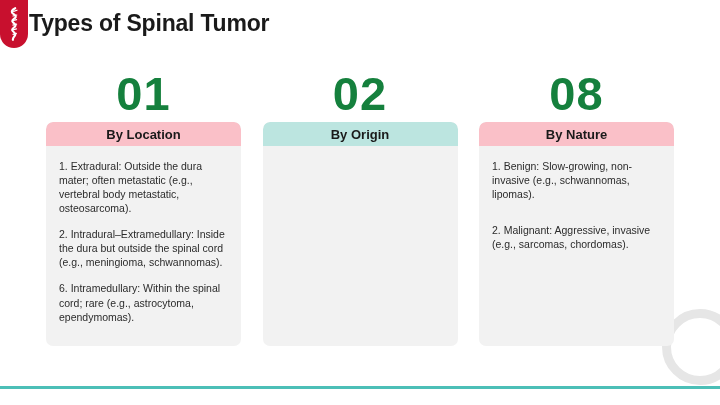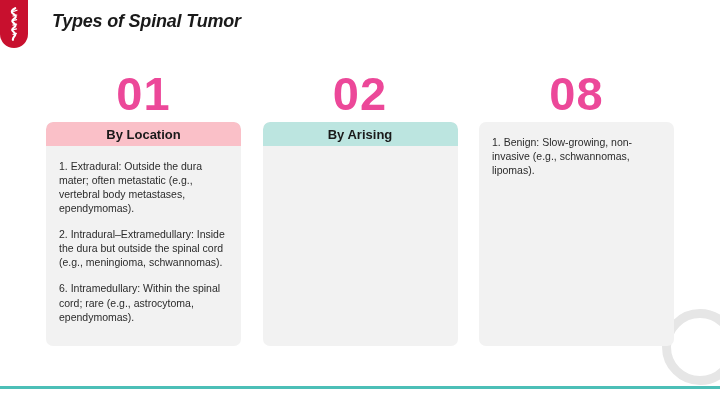--- a/index.html
+++ b/index.html
@@ -42,29 +42,28 @@
     background: #c8102e;
     border-radius: 0 0 14px 14px;
     display: flex;
     align-items: center;
     justify-content: center;
     flex: none;
   }
   .spine-badge svg { display: block; }
 
   .page-title {
-    font-size: 18px;
+    font-size: 23px;
     font-weight: bold;
     color: #1a1a1a;
     letter-spacing: -0.2px;
     line-height: 1;
     margin: 0;
-    padding: 12px 0 0 24px;
+    padding: 12px 0 0 1px;
     white-space: nowrap;
-    font-style: italic;
   }
 
   
   .cards {
     position: absolute;
     left: 46px;
     top: 70px;
     width: 628px;
     display: flex;
     justify-content: space-between;
@@ -72,21 +71,21 @@
   }
   .card-col {
     width: 195px;
     display: flex;
     flex-direction: column;
     align-items: center;
   }
   .card-number {
     font-size: 47px;
     font-weight: bold;
-    color: #ec4899;
+    color: #15803d;
     line-height: 1;
     letter-spacing: 1px;
     height: 52px;
     display: flex;
     align-items: flex-start;
     user-select: none;
   }
   .card {
     width: 100%;
     height: 224px;
@@ -151,45 +150,49 @@
 </div>
 
 <div class="cards">
 
   <div class="card-col">
     <div class="card-number">01</div>
     <div class="card">
       <div class="card-header" id="hdr0" style="background: rgb(250, 192, 200);">By Location</div>
       <div class="card-body">
         <p class="item">
-          <span class="lead">1. Extradural</span><span>: Outside the dura mater; often metastatic (e.g., vertebral body metastases, ependymomas).</span>
+          <span class="lead">1. Extradural</span><span>: Outside the dura mater; often metastatic (e.g., vertebral body metastatic, osteosarcoma).</span>
         </p>
         <p class="item">
           <span class="lead">2. Intradural–Extramedullary:</span><span> Inside the dura but outside the spinal cord (e.g., meningioma, schwannomas).</span>
         </p>
         <p class="item">
           <span class="lead">6. Intramedullary</span><span>: Within the spinal cord; rare (e.g., astrocytoma, ependymomas).</span>
         </p>
       </div>
     </div>
   </div>
 
   <div class="card-col">
     <div class="card-number">02</div>
     <div class="card">
-      <div class="card-header" id="hdr1" style="background: rgb(188, 229, 224);">By Arising</div>
+      <div class="card-header" id="hdr1" style="background: rgb(188, 229, 224);">By Origin</div>
     </div>
   </div>
 
   <div class="card-col">
     <div class="card-number">08</div>
     <div class="card">
+      <div class="card-header" id="hdr2" style="background: rgb(250, 192, 200);">By Nature</div>
       <div class="card-body">
         <p class="item" style="margin-bottom:22px">
           <span class="lead">1. Benign:</span><span> Slow-growing, non-invasive (e.g., schwannomas, lipomas).</span>
+        </p>
+        <p class="item">
+          <span class="lead">2. Malignant</span><span>: Aggressive, invasive (e.g., sarcomas, chordomas).</span>
         </p>
       </div>
     </div>
   </div>
 
 </div>
 
 <div class="footer-rule" style="background: rgb(76, 191, 183);"></div>
 
 </body></html>

